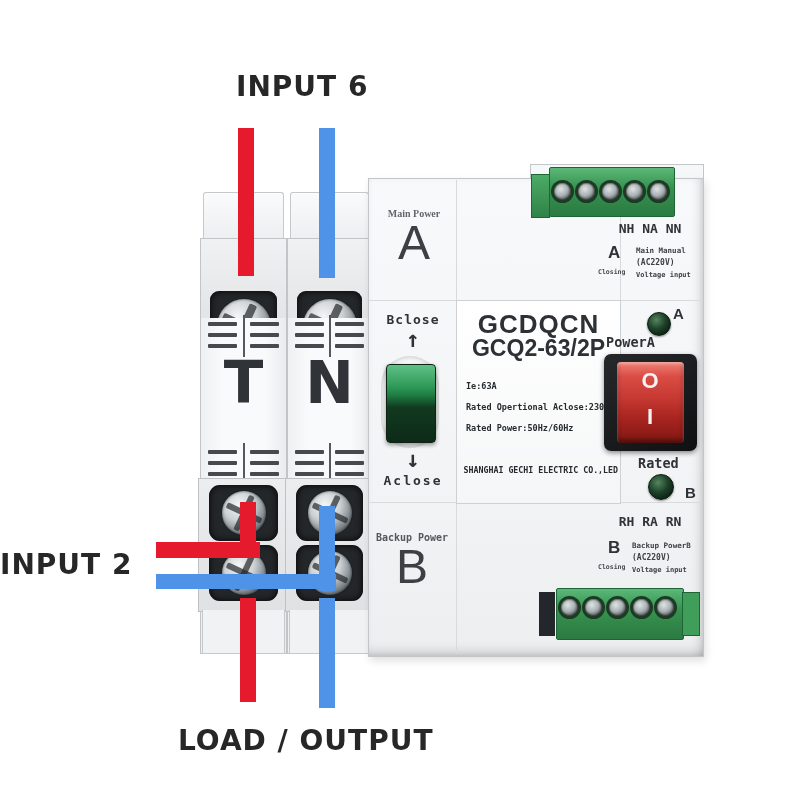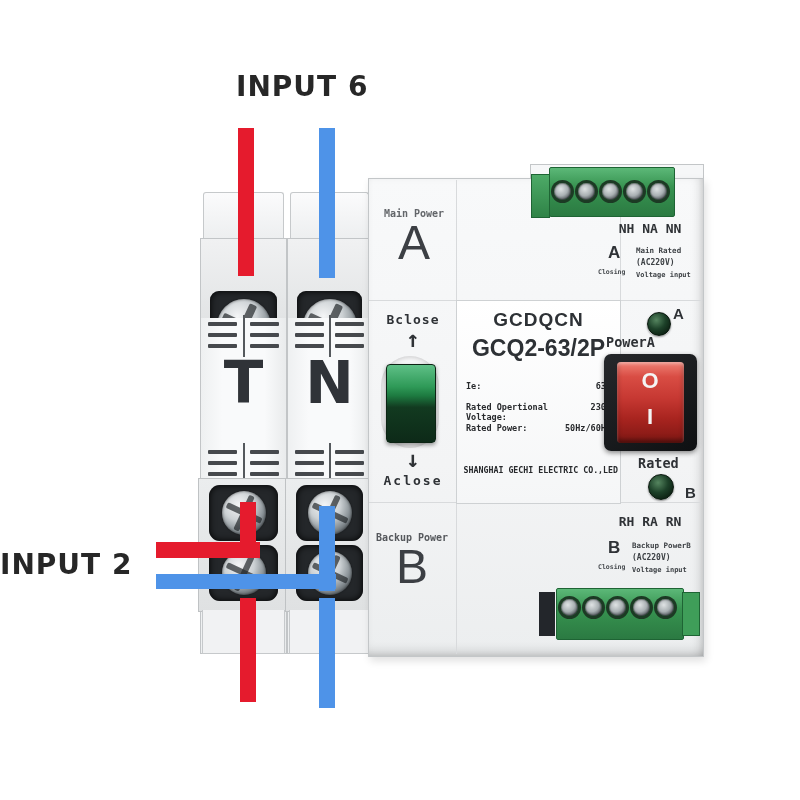--- a/index.html
+++ b/index.html
@@ -60,24 +60,24 @@
   
   .slot{position:absolute;left:381px;top:356px;width:58px;height:92px;background:#fcfcfd;border-radius:29px;
         box-shadow:inset 0 0 7px rgba(0,0,0,.28);z-index:2;}
   .handle{position:absolute;left:386px;top:364px;width:48px;height:77px;border-radius:4px;z-index:3;
         border:1px solid #0c2414;box-shadow:0 2px 4px rgba(0,0,0,.4);
         background:linear-gradient(180deg,#5fc087 0%,#2f9a58 28%,#1d7a40 40%,#123a20 55%,#0d2a18 100%);}
   
   .panel{position:absolute;left:456px;top:300px;width:163px;height:202px;z-index:3;
         background:linear-gradient(#ffffff,#f5f6f7);border:1px solid #ced1d3;}
   .brand{position:absolute;top:8px;left:0;width:100%;text-align:center;font-family:"Liberation Sans",sans-serif;
-        font-weight:700;font-size:19px;letter-spacing:1px;color:#2d3135;}
+        font-weight:700;font-size:26px;letter-spacing:1px;color:#2d3135;}
   .model{position:absolute;top:33px;left:0;width:100%;text-align:center;font-family:"Liberation Sans",sans-serif;
         font-weight:700;font-size:24px;color:#2d3135;transform:scaleX(.96);}
-  .specrow{position:absolute;left:9px;right:9px;display:flex;justify-content:space-between;
+  .specrow{position:absolute;left:9px;right:9px;display:flex;justify-content:flex-start;
         font-family:"DejaVu Sans Mono",monospace;font-weight:700;font-size:8.5px;color:#27292c;}
   .mfr{position:absolute;top:164px;left:0;width:100%;text-align:center;font-family:"DejaVu Sans Mono",monospace;
         font-weight:700;font-size:9px;color:#27292c;transform:scaleX(.92);white-space:nowrap;}
   
   .led{position:absolute;border-radius:50%;z-index:3;border:1px solid #0a180e;
         background:radial-gradient(circle at 38% 32%, #55855f, #1d4129 45%, #0c2012 80%);
         box-shadow:0 1px 2px rgba(0,0,0,.4);}
   .bezel{position:absolute;left:604px;top:354px;width:93px;height:97px;border-radius:7px;z-index:3;
         background:linear-gradient(145deg,#26282b,#0e1012);box-shadow:0 2px 5px rgba(0,0,0,.45);}
   .rocker{position:absolute;left:617px;top:362px;width:67px;height:81px;border-radius:4px;z-index:4;
@@ -94,20 +94,21 @@
   .gtab{position:absolute;z-index:2;}
   .tiny{font-size:7.5px;line-height:12px;color:#3d4145;}
 </style>
 </head>
 <body>
 
 <div class="stage">
 
   <div class="ann" style="left:236px;top:70px;">INPUT 6</div>
   <div class="ann" style="left:0px;top:548px;">INPUT 2</div>
+  <div class="ann" style="left:178px;top:724px;">LOAD / OUTPUT</div>
 
   <div class="wire w-red" style="left:238px;top:128px;width:16px;height:148px;"></div>
   <div class="wire w-blue" style="left:319px;top:128px;width:16px;height:150px;"></div>
   <div class="wire w-red" style="left:156px;top:542px;width:104px;height:16px;"></div>
   <div class="wire w-red" style="left:240px;top:502px;width:16px;height:56px;"></div>
   <div class="wire w-blue" style="left:156px;top:574px;width:180px;height:15px;"></div>
   <div class="wire w-blue" style="left:319px;top:506px;width:16px;height:85px;"></div>
   <div class="wire w-red" style="left:240px;top:598px;width:16px;height:104px;"></div>
   <div class="wire w-blue" style="left:319px;top:598px;width:16px;height:110px;"></div>
 
@@ -183,54 +184,54 @@
     <div class="modfoot"></div>
   </div>
 
   <div class="bodyStep"></div>
   <div class="bodyMain"></div>
   <div class="seam" style="left:456px;top:180px;width:1px;height:474px;"></div>
   <div class="seam" style="left:369px;top:300px;width:333px;height:1px;"></div>
   <div class="seam" style="left:369px;top:502px;width:333px;height:1px;"></div>
   <div class="seam" style="left:620px;top:186px;width:1px;height:114px;"></div>
 
-  <div class="dtxt ctr" style="left:372px;top:208px;width:84px;font-size:10px;color:#63666a;">Main Power</div>
+  <div class="dtxt ctr" style="left:372px;top:208px;width:84px;font-size:10px;color:#63666a;font-family:Liberation Serif, serif;">Main Power</div>
   <div class="bigletter" style="left:372px;top:219px;width:84px;">A</div>
   <div class="dtxt ctr" style="left:370px;top:312px;width:86px;font-size:13px;letter-spacing:1px;">Bclose</div>
   <div class="dtxt ctr" style="left:370px;top:326px;width:86px;font-size:23px;">↑</div>
   <div class="slot"></div>
   <div class="handle"></div>
   <div class="dtxt ctr" style="left:370px;top:446px;width:86px;font-size:23px;">↓</div>
   <div class="dtxt ctr" style="left:370px;top:473px;width:86px;font-size:13px;letter-spacing:2px;">Aclose</div>
   <div class="dtxt ctr" style="left:366px;top:532px;width:92px;font-size:10px;color:#55585c;">Backup Power</div>
   <div class="bigletter" style="left:366px;top:543px;width:92px;">B</div>
 
   <div class="panel">
     <div class="brand">GCDQCN</div>
     <div class="model">GCQ2-63/2P</div>
     <div class="specrow" style="top:80px;">
       <span>Ie:</span>
       <span>63A</span>
     </div>
     <div class="specrow" style="top:101px;">
-      <span>Rated Opertional Voltage:</span>
+      <span>Rated Opertional Aclose:</span>
       <span>230V</span>
     </div>
     <div class="specrow" style="top:122px;">
       <span>Rated Power:</span>
       <span>50Hz/60Hz</span>
     </div>
     <div class="mfr">SHANGHAI GECHI ELECTRIC CO.,LED</div>
   </div>
 
   <div class="dtxt ctr" style="left:596px;top:221px;width:108px;font-size:13px;">NH NA NN</div>
   <div class="dtxt" style="left:608px;top:243px;font-size:17px;font-family:'Liberation Sans',sans-serif;">A</div>
   <div class="dtxt" style="left:598px;top:268px;font-size:6.5px;color:#474b4f;">Closing</div>
   <div style="position:absolute;left:636px;top:245px;width:70px;z-index:3;font-family:'DejaVu Sans Mono',monospace;font-weight:700;">
-    <div class="tiny">Main Rated</div>
+    <div class="tiny">Main Manual</div>
     <div class="tiny" style="font-size:8px;">(AC220V)</div>
     <div class="tiny" style="font-size:7px;">Voltage input</div>
   </div>
 
   <div class="led" style="left:647px;top:312px;width:22px;height:22px;"></div>
   <div class="dtxt" style="left:673px;top:305px;font-size:15px;font-family:'Liberation Sans',sans-serif;">A</div>
   <div class="dtxt" style="left:606px;top:334px;font-size:13.5px;">PowerA</div>
 
   <div class="bezel"></div>
   <div class="rocker"></div>

